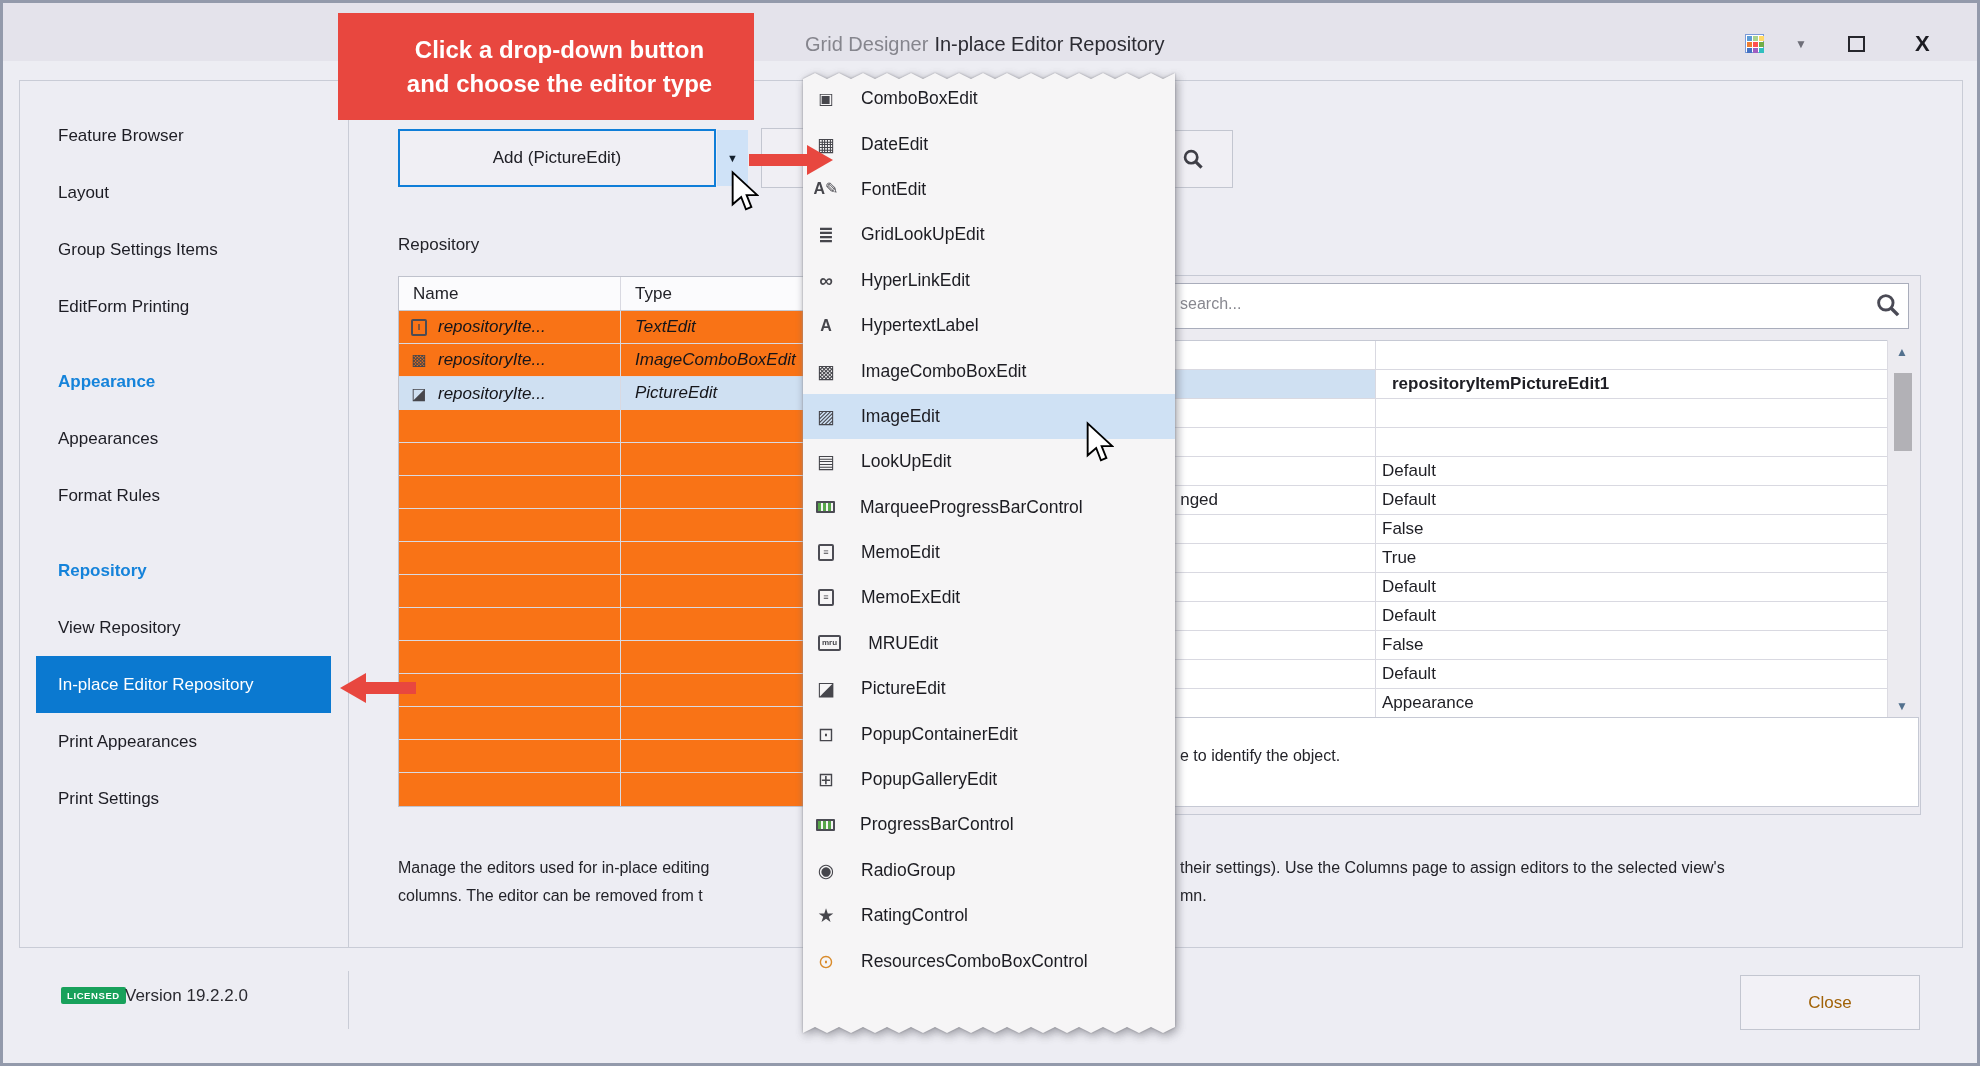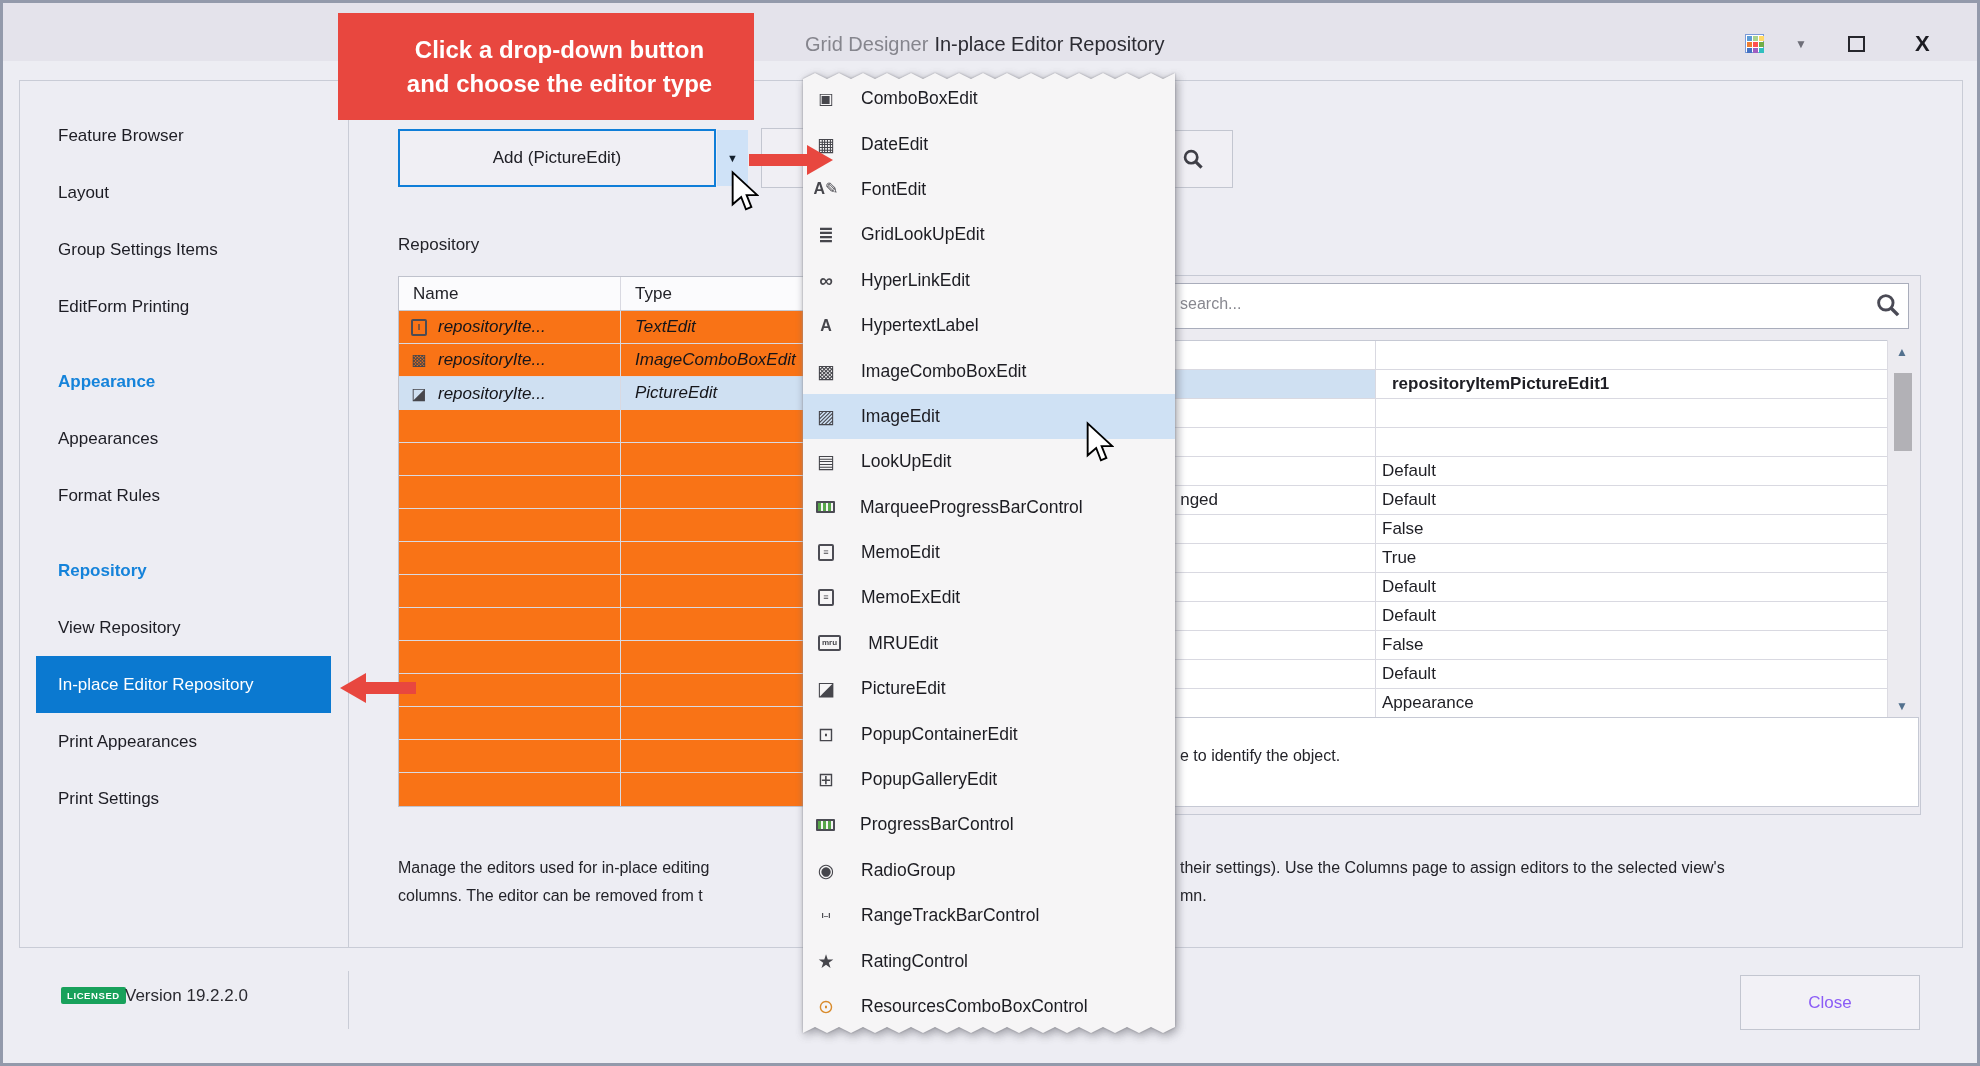--- a/index.html
+++ b/index.html
@@ -76,21 +76,21 @@
   .desc-box{left:1000px;top:714px;width:916px;height:90px;background:#fff;border:1px solid #c6c9d4;}
   .desc-fragment{left:1177px;top:744px;font-size:16px;color:#232329;}
 
   
   .help-frag{font-size:16px;color:#232329;white-space:nowrap;}
 
   
   .footer-divider{left:345px;top:968px;width:1px;height:58px;background:#c9ccd6;}
   .licensed-badge{left:58px;top:984px;background:#18a15b;color:#fff;font-size:9.5px;font-weight:bold;letter-spacing:.6px;padding:3px 6px;border-radius:2px;}
   .version-text{left:122px;top:983px;font-size:17px;color:#2a2a30;}
-  .close-button{left:1737px;top:972px;width:180px;height:55px;background:#f2f1f6;border:1px solid #c3c6d0;font-size:17px;color:#8b5cf6;display:flex;align-items:center;justify-content:center;}
+  .close-button{left:1737px;top:972px;width:180px;height:55px;background:#f2f1f6;border:1px solid #c3c6d0;font-size:17px;color:#a16207;display:flex;align-items:center;justify-content:center;}
 
   
   .editor-menu{left:800px;top:70px;width:372px;height:960px;z-index:50;filter:drop-shadow(2px 3px 5px rgba(60,60,70,.35)) drop-shadow(0 0 1px #a0a0a8);}
   .editor-menu-inner{width:100%;height:100%;background:#f6f5f6;padding-top:3px;
     clip-path:polygon(0px 6px,12px 0px,24px 6px,36px 0px,48px 6px,60px 0px,72px 6px,84px 0px,96px 6px,108px 0px,120px 6px,132px 0px,144px 6px,156px 0px,168px 6px,180px 0px,192px 6px,204px 0px,216px 6px,228px 0px,240px 6px,252px 0px,264px 6px,276px 0px,288px 6px,300px 0px,312px 6px,324px 0px,336px 6px,348px 0px,360px 6px,372px 0px,372px 954px,360px 960px,348px 954px,336px 960px,324px 954px,312px 960px,300px 954px,288px 960px,276px 954px,264px 960px,252px 954px,240px 960px,228px 954px,216px 960px,204px 954px,192px 960px,180px 954px,168px 960px,156px 954px,144px 960px,132px 954px,120px 960px,108px 954px,96px 960px,84px 954px,72px 960px,60px 954px,48px 960px,36px 954px,24px 960px,12px 954px,0px 960px);}
   .menu-item{display:flex;align-items:center;height:45.4px;padding-left:10px;font-size:17.5px;color:#1c1c22;cursor:default;}
   .menu-item.highlighted{background:#cfe1f4;}
   .menu-item .label{margin-left:22px;white-space:nowrap;}
 
   
@@ -451,24 +451,20 @@
         <div class="menu-item">
           <span class="mini progress"></span>
           <span class="label">ProgressBarControl</span>
         </div>
 
         <div class="menu-item">
           <span class="mini big">◉</span>
           <span class="label">RadioGroup</span>
         </div>
 
-        <div class="menu-item">
-          <span class="mini tinytext">I–I</span>
-          <span class="label">RangeTrackBarControl</span>
-        </div>
 
         <div class="menu-item">
           <span class="mini big">★</span>
           <span class="label">RatingControl</span>
         </div>
 
         <div class="menu-item">
           <span class="mini big orange">⊙</span>
           <span class="label">ResourcesComboBoxControl</span>
         </div>

